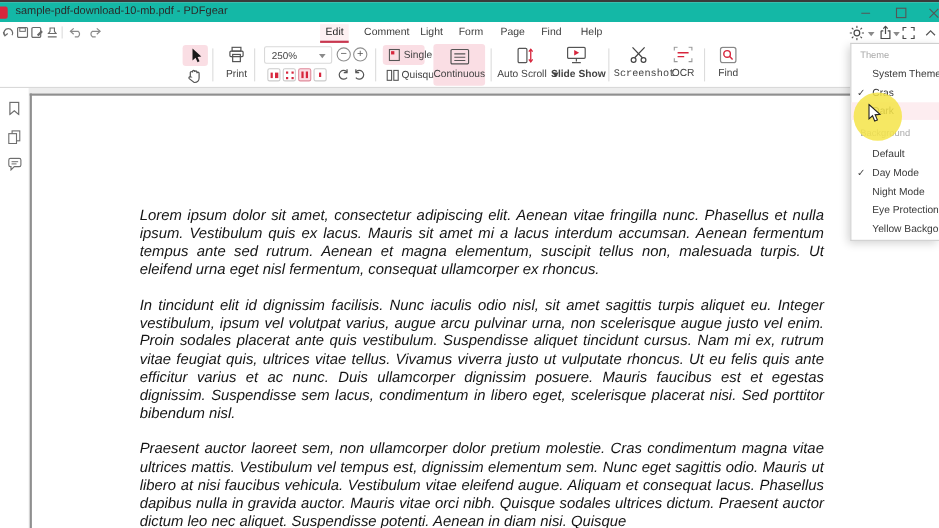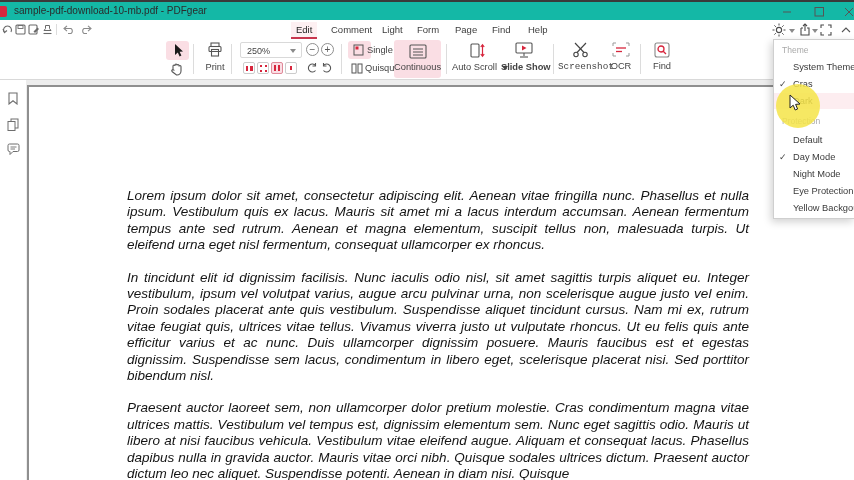--- a/index.html
+++ b/index.html
@@ -220,21 +220,21 @@
     </svg>
 </div>
 <div class="abs" style="left:321px;top:62px;">
   <svg width="12" height="12">
       <path d="M2.5 8.5 A4 4 0 1 0 2.5 3.5" fill="none" stroke="#555" stroke-width="1.1"></path>
       <path d="M2.5 1 L2.5 4 L5.5 4" fill="none" stroke="#555" stroke-width="1.1"></path>
     </svg>
 </div>
 <div class="abs vdiv ribbon-divider" style="left:341px;"></div>
 
-<div class="abs pinkbg" style="left:348px;top:41px;width:23px;height:18px;">
+<div class="abs pinkbg" style="left:348px;top:41px;width:38px;height:18px;">
   <svg width="11" height="12" style="position:absolute;left:5px;top:3px;">
     <rect x="1" y="1" width="9" height="10" fill="none" stroke="#555" stroke-width="1"></rect>
       <rect x="2.5" y="2.5" width="3" height="3" fill="#d7263d"></rect>
   </svg>
   <span class="rlabel" style="position:absolute;left:19px;top:4px;">Single</span>
 </div>
 <div class="abs" style="left:348px;top:60px;width:42px;height:17px;">
   <svg width="12" height="11" style="position:absolute;left:3px;top:3px;">
     <rect x="1" y="1" width="4" height="9" fill="none" stroke="#555" stroke-width="1"></rect>
       <rect x="7" y="1" width="4" height="9" fill="none" stroke="#555" stroke-width="1"></rect>
@@ -355,21 +355,21 @@
   <div class="tp-item" style="top:19px;">
     <span class="lbl">System Theme</span>
   </div>
   <div class="tp-item" style="top:36px;">
     <span class="check-icon"></span>
     <span class="lbl">Cras</span>
   </div>
   <div class="tp-item hover" style="top:53px;">
     <span class="lbl">Dark</span>
   </div>
-  <div class="tp-header" style="top:76px;">Protection</div>
+  <div class="tp-header" style="top:76px;">Background</div>
   <div class="tp-item" style="top:92px;">
     <span class="lbl">Default</span>
   </div>
   <div class="tp-item" style="top:109px;">
     <span class="check-icon"></span>
     <span class="lbl">Day Mode</span>
   </div>
   <div class="tp-item" style="top:126px;">
     <span class="lbl">Night Mode</span>
   </div>

